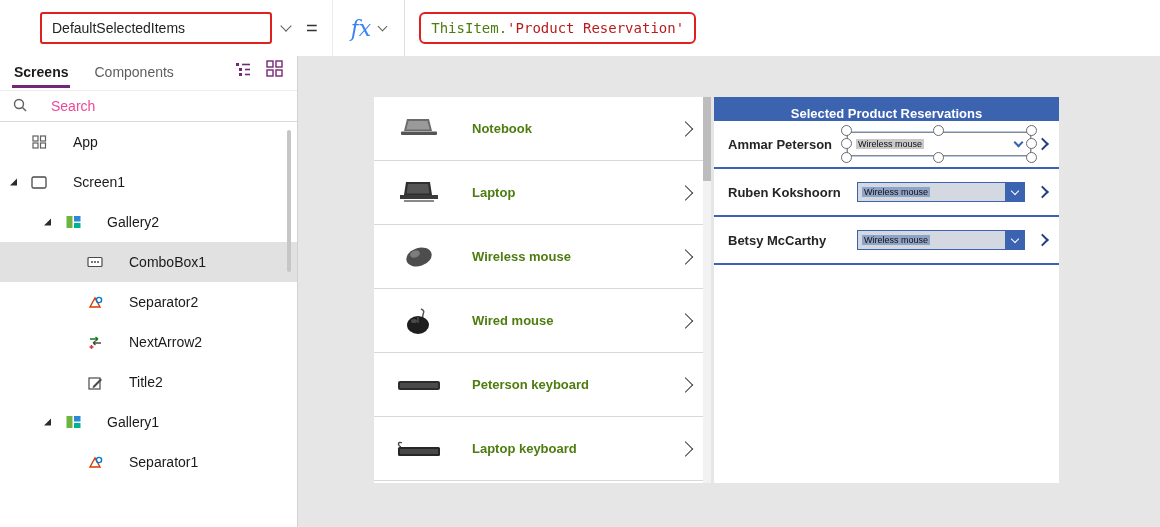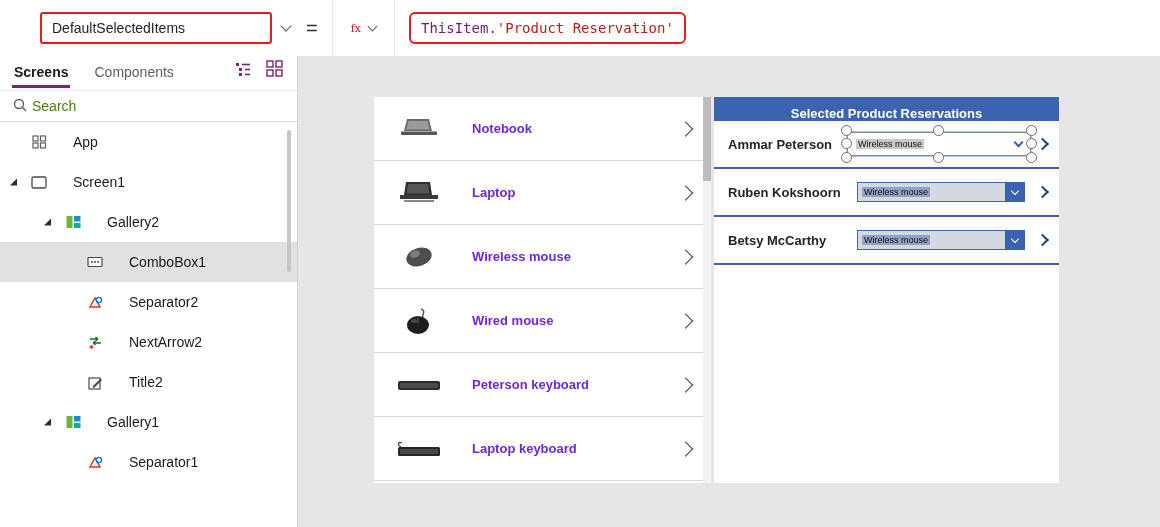--- a/index.html
+++ b/index.html
@@ -9,55 +9,55 @@
 
   
   .topbar{height:56px;display:flex;align-items:center;background:#fff;}
   .prop-box{margin-left:40px;width:232px;height:32px;border:2px solid var(--red,#e0201f);
     border-radius:3px;display:flex;align-items:center;padding:0 10px;font-size:14px;color:#252423;background:#fff;}
   .dd-chev{width:8px;height:8px;border-right:1.6px solid #605e5c;border-bottom:1.6px solid #605e5c;
     transform:rotate(45deg);margin:-4px 16px 0 10px;}
   .equals{font-size:20px;color:#323130;margin-right:6px;}
   .fx-dd{height:100%;display:flex;align-items:center;gap:8px;padding:0 18px;margin-left:8px;
     border-left:1px solid #ececec;border-right:1px solid #dfdfdf;}
-  .fx-label{font-family:"DejaVu Serif","Liberation Serif",serif;font-size:11px;color:#b91c1c;}
+  .fx-label{font-family:"DejaVu Serif","Liberation Serif",serif;font-style:italic;font-size:22px;color:#3b82f6;}
   .fx-chev{width:7px;height:7px;border-right:1.5px solid #605e5c;border-bottom:1.5px solid #605e5c;transform:rotate(45deg);margin-top:-3px;}
   .formula-box{margin-left:14px;height:32px;border:2px solid var(--red,#e0201f);border-radius:6px;
     display:flex;align-items:center;padding:0 10px;white-space:pre;
     font-family:"DejaVu Sans Mono","Liberation Mono",monospace;font-size:14px;}
-  .f-obj{color:#701a75}
+  .f-obj{color:#4d7c0f}
   .f-prop{color:#b91c1c}
 
   
   .content{display:flex;height:471px;}
   .left-panel{width:298px;min-width:298px;background:#fff;border-right:1px solid #d1d1d1;position:relative;overflow:hidden;}
   .canvas{flex:1;background:var(--canvas,#e6e6e6);position:relative;overflow:hidden;}
 
   
   .tabs{height:34px;display:flex;align-items:center;padding:0 14px 0 12px;}
   .tab{font-size:14px;color:#605e5c;padding:6px 2px 8px;position:relative;margin-right:22px;cursor:pointer;}
   .tab.active{color:#1b1a19;font-weight:700;}
   .tab.active::after{content:"";position:absolute;left:0;right:0;bottom:0;height:3px;background:var(--accent,#742774);}
   .tabs-icons{margin-left:auto;display:flex;align-items:center;gap:14px;padding-bottom:5px;}
   .search{height:32px;border-top:1px solid #ececec;border-bottom:1px solid #d9d9d9;
-    display:flex;align-items:center;gap:4px;padding-left:12px;color:#4d7c0f;font-size:14px;}
+    display:flex;align-items:center;gap:23px;padding-left:12px;color:#ec4899;font-size:14px;}
   .tree{position:relative;}
   .tree-row{height:40px;display:flex;align-items:center;position:relative;font-size:14px;color:#1b1a19;cursor:pointer;}
   .tree-row.selected{background:var(--selgray,#e1e1e1);}
   .expander{position:absolute;width:0;height:0;border-left:7px solid transparent;border-bottom:7px solid #2b2b2b;
     top:50%;transform:translateY(-50%);}
   .node-icon{display:flex;align-items:center;justify-content:center;width:18px;}
   .node-label{margin-left:25px;}
   .panel-scroll{position:absolute;right:6px;top:74px;width:4px;height:142px;background:#c6c6c6;border-radius:2px;}
 
   
   .gallery-left{position:absolute;left:76px;top:41px;width:337px;height:386px;background:#fff;}
   .product-row{height:64px;display:flex;align-items:center;padding-left:20px;border-bottom:1px solid #d8d8d8;position:relative;}
   .product-img{width:50px;display:flex;justify-content:center;align-items:center;}
-  .product-name{margin-left:28px;font-size:13px;font-weight:700;color:#6d28d9;}
+  .product-name{margin-left:28px;font-size:13px;font-weight:700;color:#4d7c0f;}
   .chev-l{position:absolute;right:20px;top:50%;width:11px;height:11px;border-top:1.6px solid #404040;
     border-right:1.6px solid #404040;transform:translateY(-50%) rotate(45deg);}
   .gl-scroll{position:absolute;right:0;top:0;width:8px;height:100%;background:#f2f2f2;}
   .gl-thumb{position:absolute;top:0;right:0;width:8px;height:84px;background:#bdbdbd;}
 
   
   .gallery-right{position:absolute;left:416px;top:41px;width:345px;height:386px;background:#fff;}
   .res-header{height:24px;background:var(--blue,#3b63b0);color:#fff;font-size:13px;font-weight:700;
     display:flex;align-items:flex-end;justify-content:center;}
   .res-row{height:48px;position:relative;border-bottom:2px solid var(--blue,#3b63b0);}

